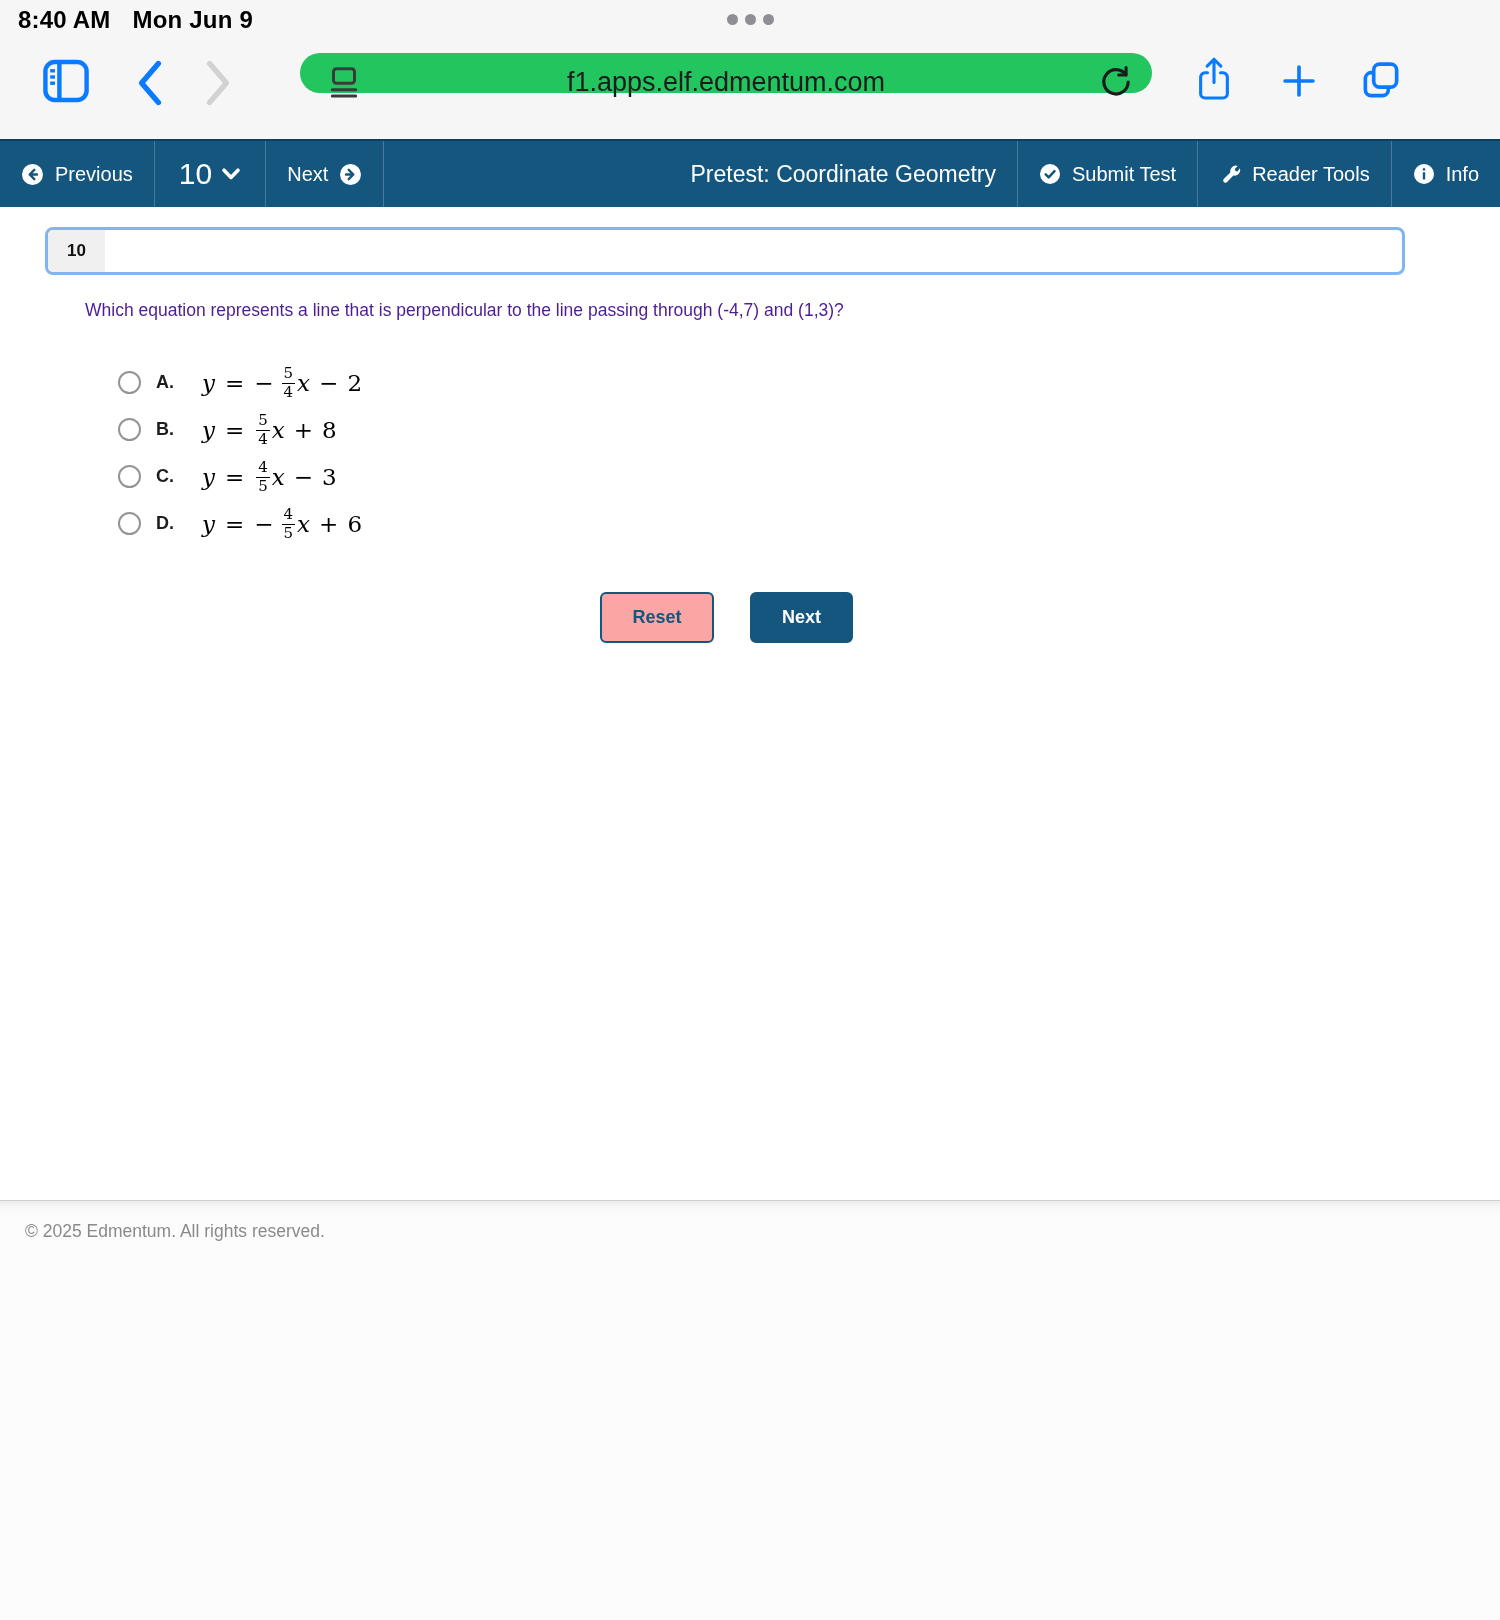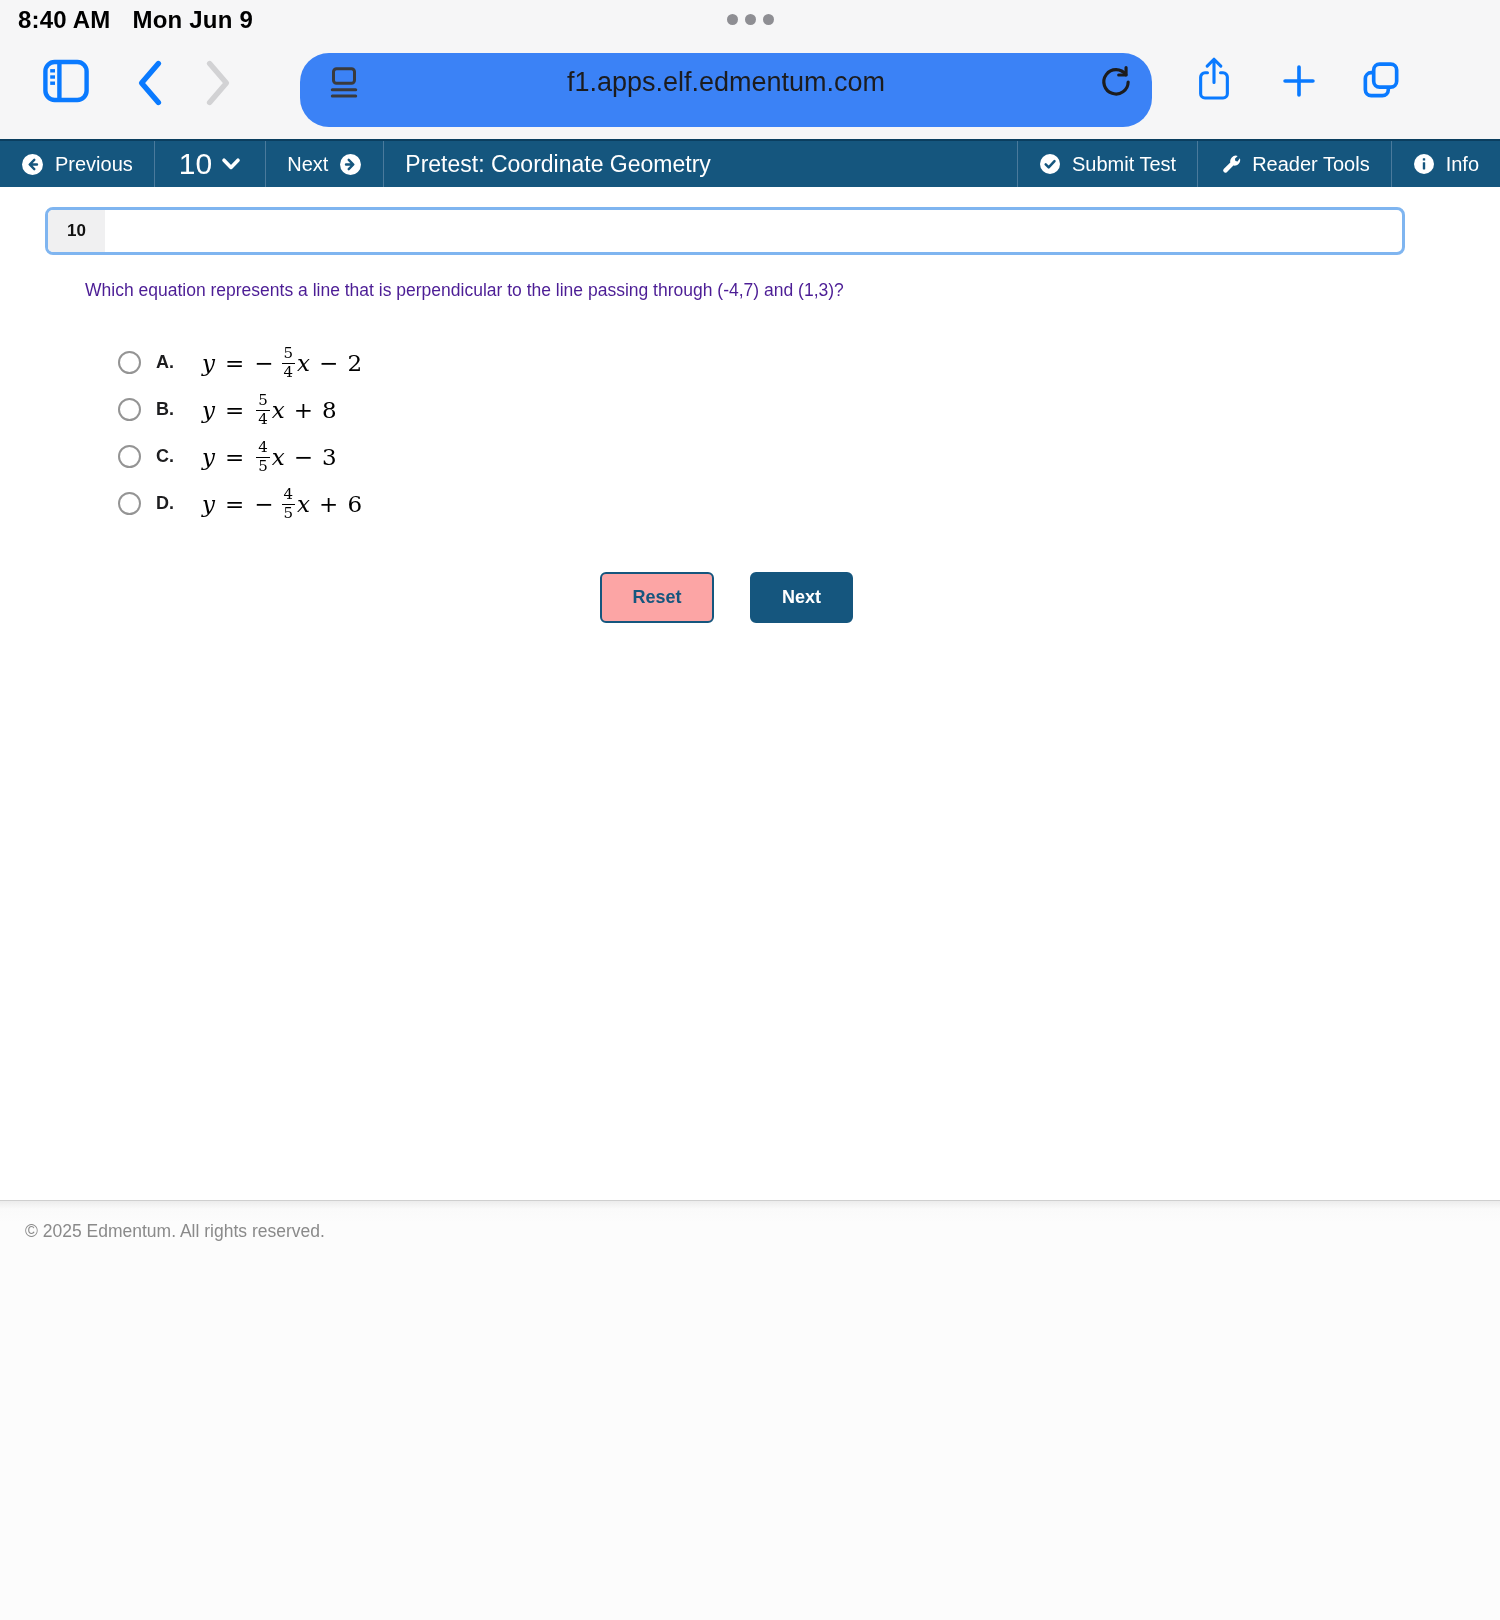--- a/index.html
+++ b/index.html
@@ -21,42 +21,42 @@
 
   .tb-icon { position:absolute; display:flex; align-items:center; justify-content:center; }
   .ic-sidebar { left:42px;  top:58px; }
   .ic-back    { left:132px; top:58px; }
   .ic-fwd     { left:202px; top:58px; }
   .ic-share   { left:1196px; top:56px; }
   .ic-plus    { left:1280px; top:62px; }
   .ic-tabs    { left:1360px; top:60px; }
 
   .url-bar {
-    position:absolute; left:300px; top:53px; width:852px; height:74px;
-    background:#3b82f6; border-radius:29px;
+    position:absolute; left:300px; top:53px; width:852px; height:40px;
+    background:#22c55e; border-radius:29px;
   }
   .url-text {
     position:absolute; left:0; right:0; top:0; height:58px; line-height:58px;
     text-align:center; font-size:27px; color:#1c1c1e;
   }
   .ic-page    { position:absolute; left:26px; top:11px; }
   .ic-refresh { position:absolute; right:18px; top:11px; }
 
   
   .navbar {
-    width:1500px; height:48px; background:#15567E; border-top:2px solid #0b3e5f;
+    width:1500px; height:68px; background:#15567E; border-top:2px solid #0b3e5f;
     display:flex; align-items:stretch; color:#fff;
   }
   .nav-sec {
     display:flex; align-items:center; gap:11px; padding:0 21px;
     border-right:1px solid #4a7a9c; font-size:20px; white-space:nowrap;
   }
   .nav-sec:last-child { border-right:none; }
   .nav-qnum { font-size:30px; padding:0 24px; gap:9px; }
-  .nav-title { flex:1; justify-content:flex-start; font-size:23px; border-right:1px solid #4a7a9c; }
+  .nav-title { flex:1; justify-content:flex-end; font-size:23px; border-right:1px solid #4a7a9c; }
   .nav-sec svg { display:block; }
 
   
   .content { position:relative; width:1500px; height:1003px; background:#ffffff; }
 
   .qbox {
     position:absolute; left:45px; top:20px; width:1360px; height:48px;
     background:#ffffff; border:3px solid #7FB5F0; border-radius:8px;
     display:flex; align-items:stretch; overflow:hidden;
   }

